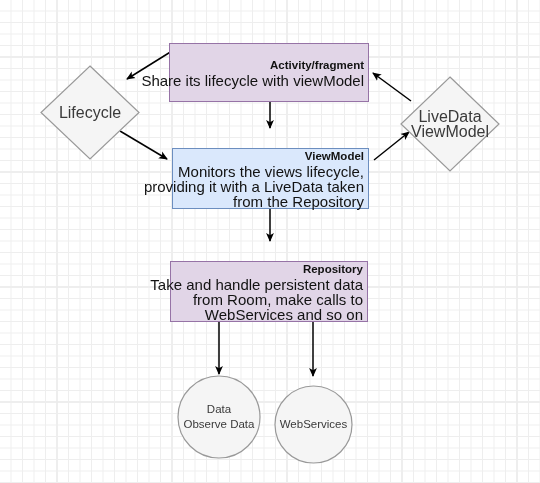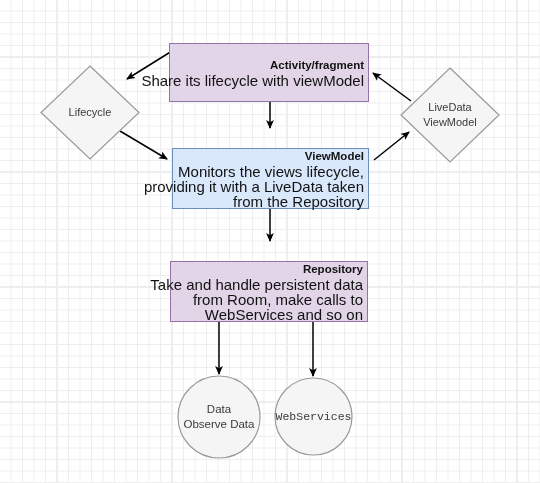--- a/index.html
+++ b/index.html
@@ -85,21 +85,21 @@
   .diamond-label {
     position: absolute;
     left: 0;
     top: 0;
     width: 100%;
     height: 100%;
     display: flex;
     flex-direction: column;
     align-items: center;
     justify-content: center;
-    font-size: 11px;
+    font-size: 16px;
     color: #3a3a3a;
     line-height: 15px;
     text-align: center;
   }
   .circle-wrap {
     position: absolute;
   }
   .circle-wrap svg {
     position: absolute;
     left: 0;
@@ -175,41 +175,41 @@
 
   <div class="diamond-wrap" style="left:40px; top:65px; width:100px; height:95px;">
     <svg width="100" height="95" viewBox="0 0 100 95">
       <polygon points="50,1 99,47.5 50,94 1,47.5" fill="#f5f5f5" stroke="#999999" stroke-width="1.2"></polygon>
     </svg>
     <div class="diamond-label">
       <span>Lifecycle</span>
     </div>
   </div>
 
-  <div class="diamond-wrap" style="left:400px; top:67px; width:100px; height:96px;">
+  <div class="diamond-wrap" style="left:400px; top:76px; width:100px; height:96px;">
     <svg width="100" height="96" viewBox="0 0 100 96">
       <polygon points="50,1 99,48 50,95 1,48" fill="#f5f5f5" stroke="#999999" stroke-width="1.2"></polygon>
     </svg>
     <div class="diamond-label">
       <span>LiveData</span>
       <span>ViewModel</span>
     </div>
   </div>
 
   <div class="circle-wrap" style="left:177px; top:375px; width:84px; height:84px;">
     <svg width="84" height="84" viewBox="0 0 84 84">
       <circle cx="42" cy="42" r="41" fill="#f5f5f5" stroke="#999999" stroke-width="1.2"></circle>
     </svg>
     <div class="circle-label">
       <span>Data</span>
       <span>Observe Data</span>
     </div>
   </div>
 
-  <div class="circle-wrap" style="left:274px; top:377px; width:79px; height:79px;font-family:Liberation Mono, monospace;">
+  <div class="circle-wrap" style="left:274px; top:385px; width:79px; height:79px;">
     <svg width="79" height="79" viewBox="0 0 79 79">
       <circle cx="39.5" cy="39.5" r="38.5" fill="#f5f5f5" stroke="#999999" stroke-width="1.2"></circle>
     </svg>
     <div class="circle-label">
       <span>WebServices</span>
     </div>
   </div>
 
 </div>
 

